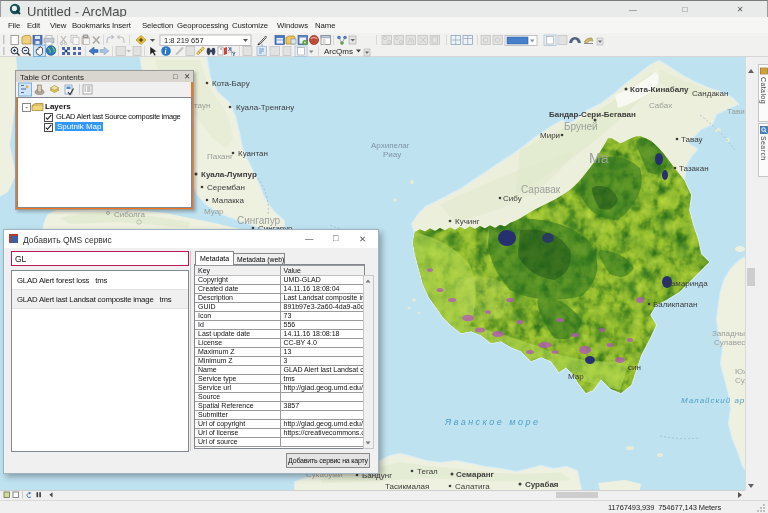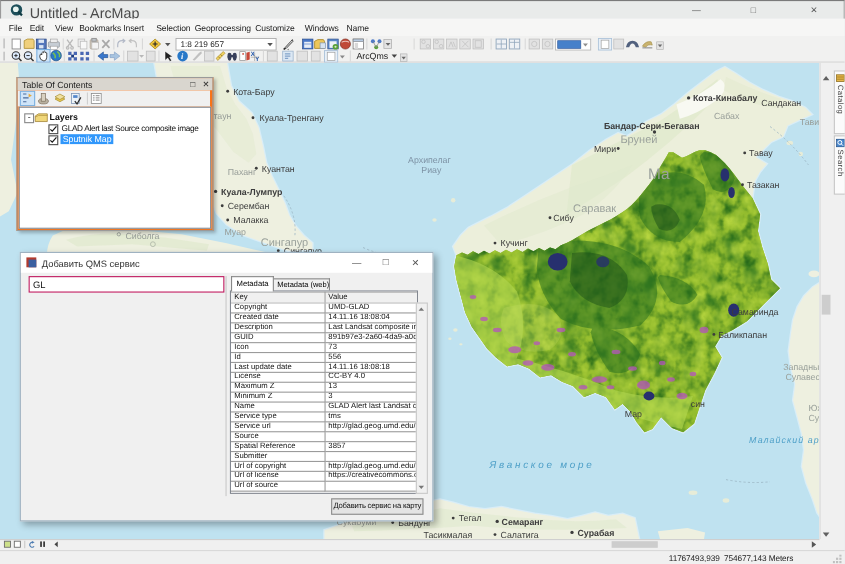--- a/index.html
+++ b/index.html
@@ -8,21 +8,21 @@
 #titlebar .t{left:26px;top:3px;font-size:13px;color:#4a4a4a}
 .winbtn{top:0;width:30px;height:17px;text-align:center;font-size:8px;color:#5a5a5a;line-height:17px}
 #menubar{left:0;top:17px;width:768px;height:16px;background:#f6f6f5;font-size:7.8px;letter-spacing:-0.1px;color:#1b1b1b}
 #menubar span{position:absolute;top:4px}
 #statusbar{left:0;top:500px;width:768px;height:13px;background:#f0f0f0;border-top:1px solid #d9d9d9;font-size:7.5px;letter-spacing:-0.1px;color:#222}
 
 #toc{left:15px;top:70px;width:177px;height:138px;background:#f97316;border:1px solid #9a9a9a;box-shadow:2px 2px 3px rgba(0,0,0,.25)}
 #toc .tbar{position:absolute;left:0;top:0;width:100%;height:11px;background:#d9d6cf;font-size:8px;color:#222}
 #toc .tree{position:absolute;left:1px;top:26px;width:173px;height:109px;background:#fff;border:1px solid #828790;white-space:nowrap;overflow:hidden}
 
-#dlg{left:18px;top:229px;width:374px;height:243px;background:#f0f0f0;border:1px solid #9fb2c1;box-shadow:3px 3px 6px rgba(0,0,0,.3)}
+#dlg{left:3px;top:229px;width:374px;height:243px;background:#f0f0f0;border:1px solid #9fb2c1;box-shadow:3px 3px 6px rgba(0,0,0,.3)}
 #dlg .cap{position:absolute;left:0;top:0;width:100%;height:18px;background:#fff;font-size:8.5px;color:#333}
 .tbl{border-collapse:collapse;table-layout:fixed;font-size:7px;color:#111}
 .tbl td{border:1px solid #9b9b9b;height:8px;line-height:8px;padding:0 0 0 3px;overflow:hidden;white-space:nowrap;border-left:none}
 .vtab{position:absolute;left:758px;width:9px;background:#fbfbfb;border:1px solid #c6c6c6}
 .vtxt{writing-mode:vertical-rl;font-size:7px;color:#444;letter-spacing:.4px}
 .nw{white-space:nowrap}
 </style></head>
 <body>
 
 <svg class="abs" style="left:0;top:57px" width="745" height="433" viewBox="0 57 745 433">
@@ -549,20 +549,28 @@
   <div class="abs" style="left:5px;top:4px;width:9px;height:9px;background:#b23a2e"></div>
   <div class="abs" style="left:7px;top:6px;width:7px;height:7px;background:#3b5fa0"></div>
   <span class="abs" style="left:19px;top:5px">Добавить QMS сервис</span>
   <span class="abs" style="left:301px;top:4px;color:#555">—</span>
   <span class="abs" style="left:329px;top:3px;color:#555;font-size:9px">□</span>
   <span class="abs" style="left:355px;top:4px;color:#555">✕</span>
  </div>
  <div class="abs nw" style="left:7px;top:21px;width:176px;height:13px;background:#fff;border:1px solid #be185d;font-size:8.5px;color:#111">
       <span class="abs" style="left:3px;top:2px">GL</span>
     </div>
+ <div class="abs nw" style="left:7px;top:40px;width:176px;height:180px;background:#fff;border:1px solid #828790;font-size:7.8px;letter-spacing:-0.2px;color:#111;overflow:hidden">
+  <div class="abs nw" style="left:0;top:0;width:100%;height:18px">
+        <span class="abs" style="left:5px;top:5px">GLAD Alert forest loss&nbsp;&nbsp;&nbsp;tms</span>
+      </div>
+  <div class="abs nw" style="left:0;top:18px;width:100%;height:18px;background:#f0f0f0;border-top:1px solid #e2e2e2;border-bottom:1px solid #e2e2e2">
+        <span class="abs" style="left:5px;top:5px">GLAD Alert last Landsat composite image&nbsp;&nbsp;&nbsp;tms</span>
+      </div>
+ </div>
  <div class="abs" style="left:186px;top:21px;width:1px;height:200px;background:#c8c8c8"></div>
 
  <div class="abs nw" style="left:191px;top:21px;width:37px;height:13px;background:#fff;border:1px solid #888;border-bottom:none;font-size:7px;z-index:2;overflow:hidden">
       <span class="abs" style="left:4px;top:3px">Metadata</span>
     </div>
  <div class="abs nw" style="left:229px;top:23px;width:50px;height:11px;background:#f0f0f0;border:1px solid #888;border-bottom:none;font-size:6.8px;overflow:hidden">
       <span class="abs" style="left:3px;top:2px">Metadata (web)</span>
     </div>
 
  <div class="abs" style="left:190px;top:34px;width:169px;height:183px;background:#fff;border:1px solid #828790;overflow:hidden">

